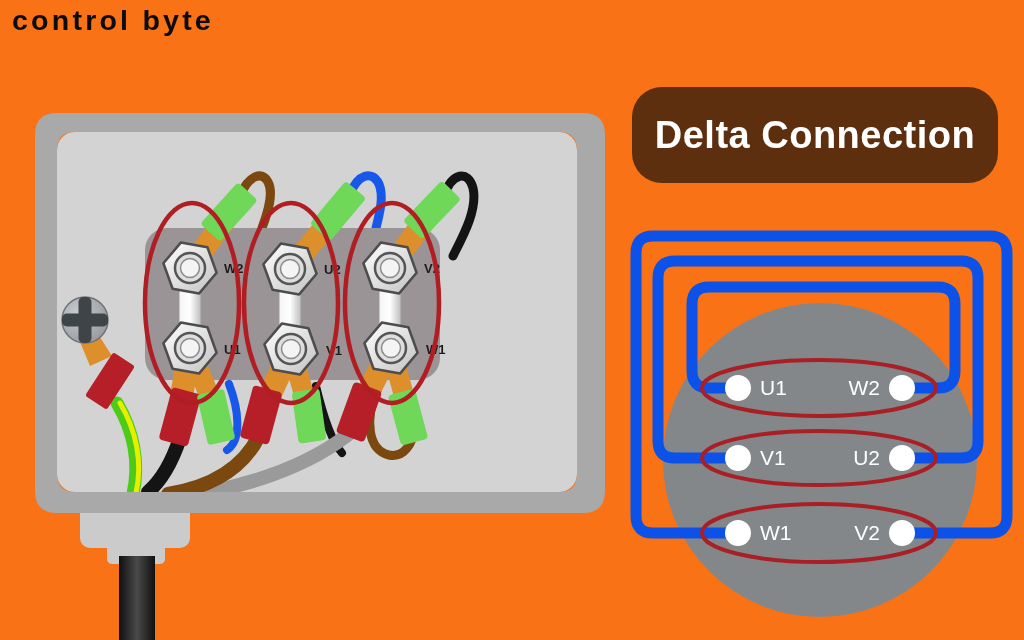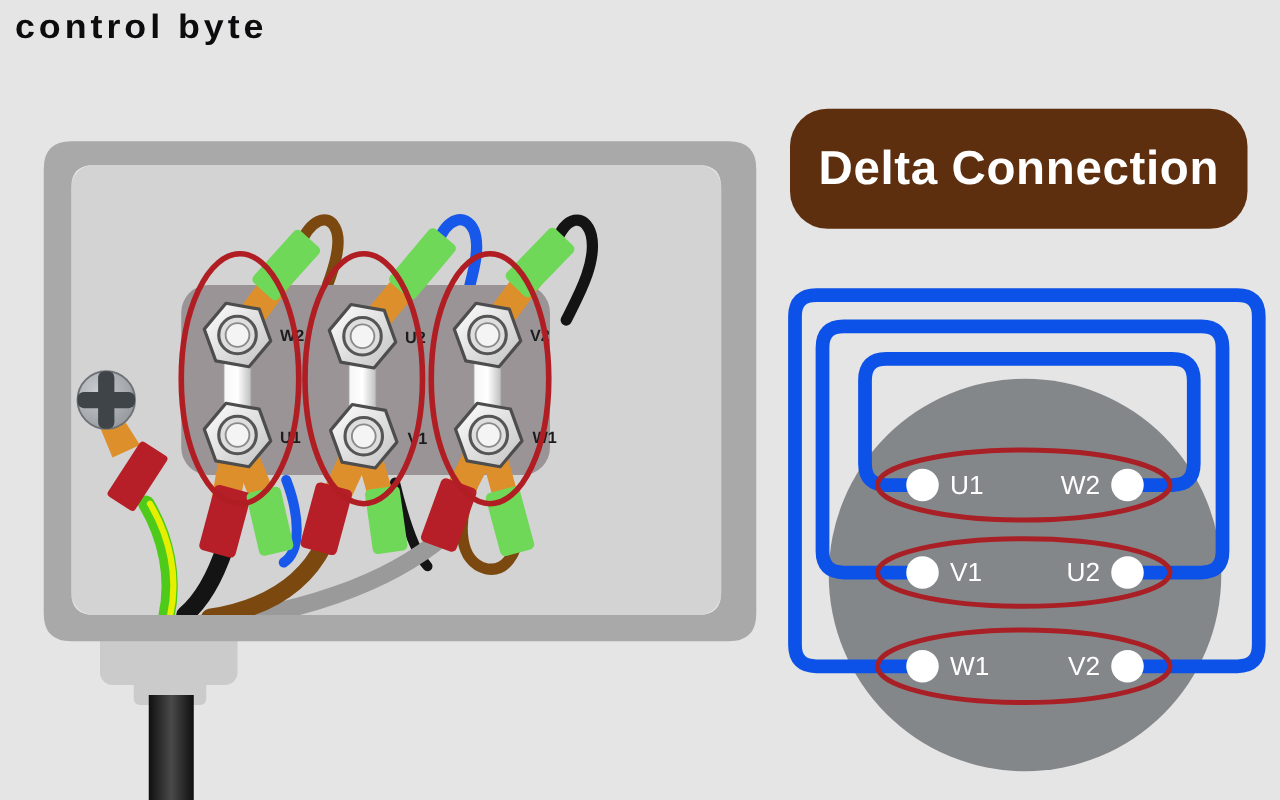--- a/index.html
+++ b/index.html
@@ -1,16 +1,16 @@
 <!DOCTYPE html>
 <html><head>
 <meta charset="utf-8">
 <style>
   html,body{margin:0;padding:0;background:#ffffff;}
-  .stage{position:relative;width:1024px;height:640px;background:#e5e5e5;overflow:hidden;
+  .stage{position:relative;width:1024px;height:640px;background:#f97316;overflow:hidden;
          font-family:"Liberation Sans",sans-serif;}
   .logo{position:absolute;left:12px;top:6px;font-size:27px;font-weight:900;
         letter-spacing:3px;color:#0c0c0e;transform:scaleX(1.06);transform-origin:left center;
         white-space:nowrap;}
   .badge{position:absolute;left:632px;top:87px;width:366px;height:96px;border-radius:30px;
          background:#5d2f0e;display:flex;align-items:center;justify-content:center;}
   .badge span{color:#ffffff;font-size:38px;font-weight:bold;letter-spacing:0.5px;}
   svg{position:absolute;left:0;top:0;}
   text.boxlbl{font-family:"Liberation Sans",sans-serif;font-size:13px;font-weight:bold;fill:#1c1c1c;}
   text.schlbl{font-family:"Liberation Sans",sans-serif;font-size:21px;fill:#ffffff;}

